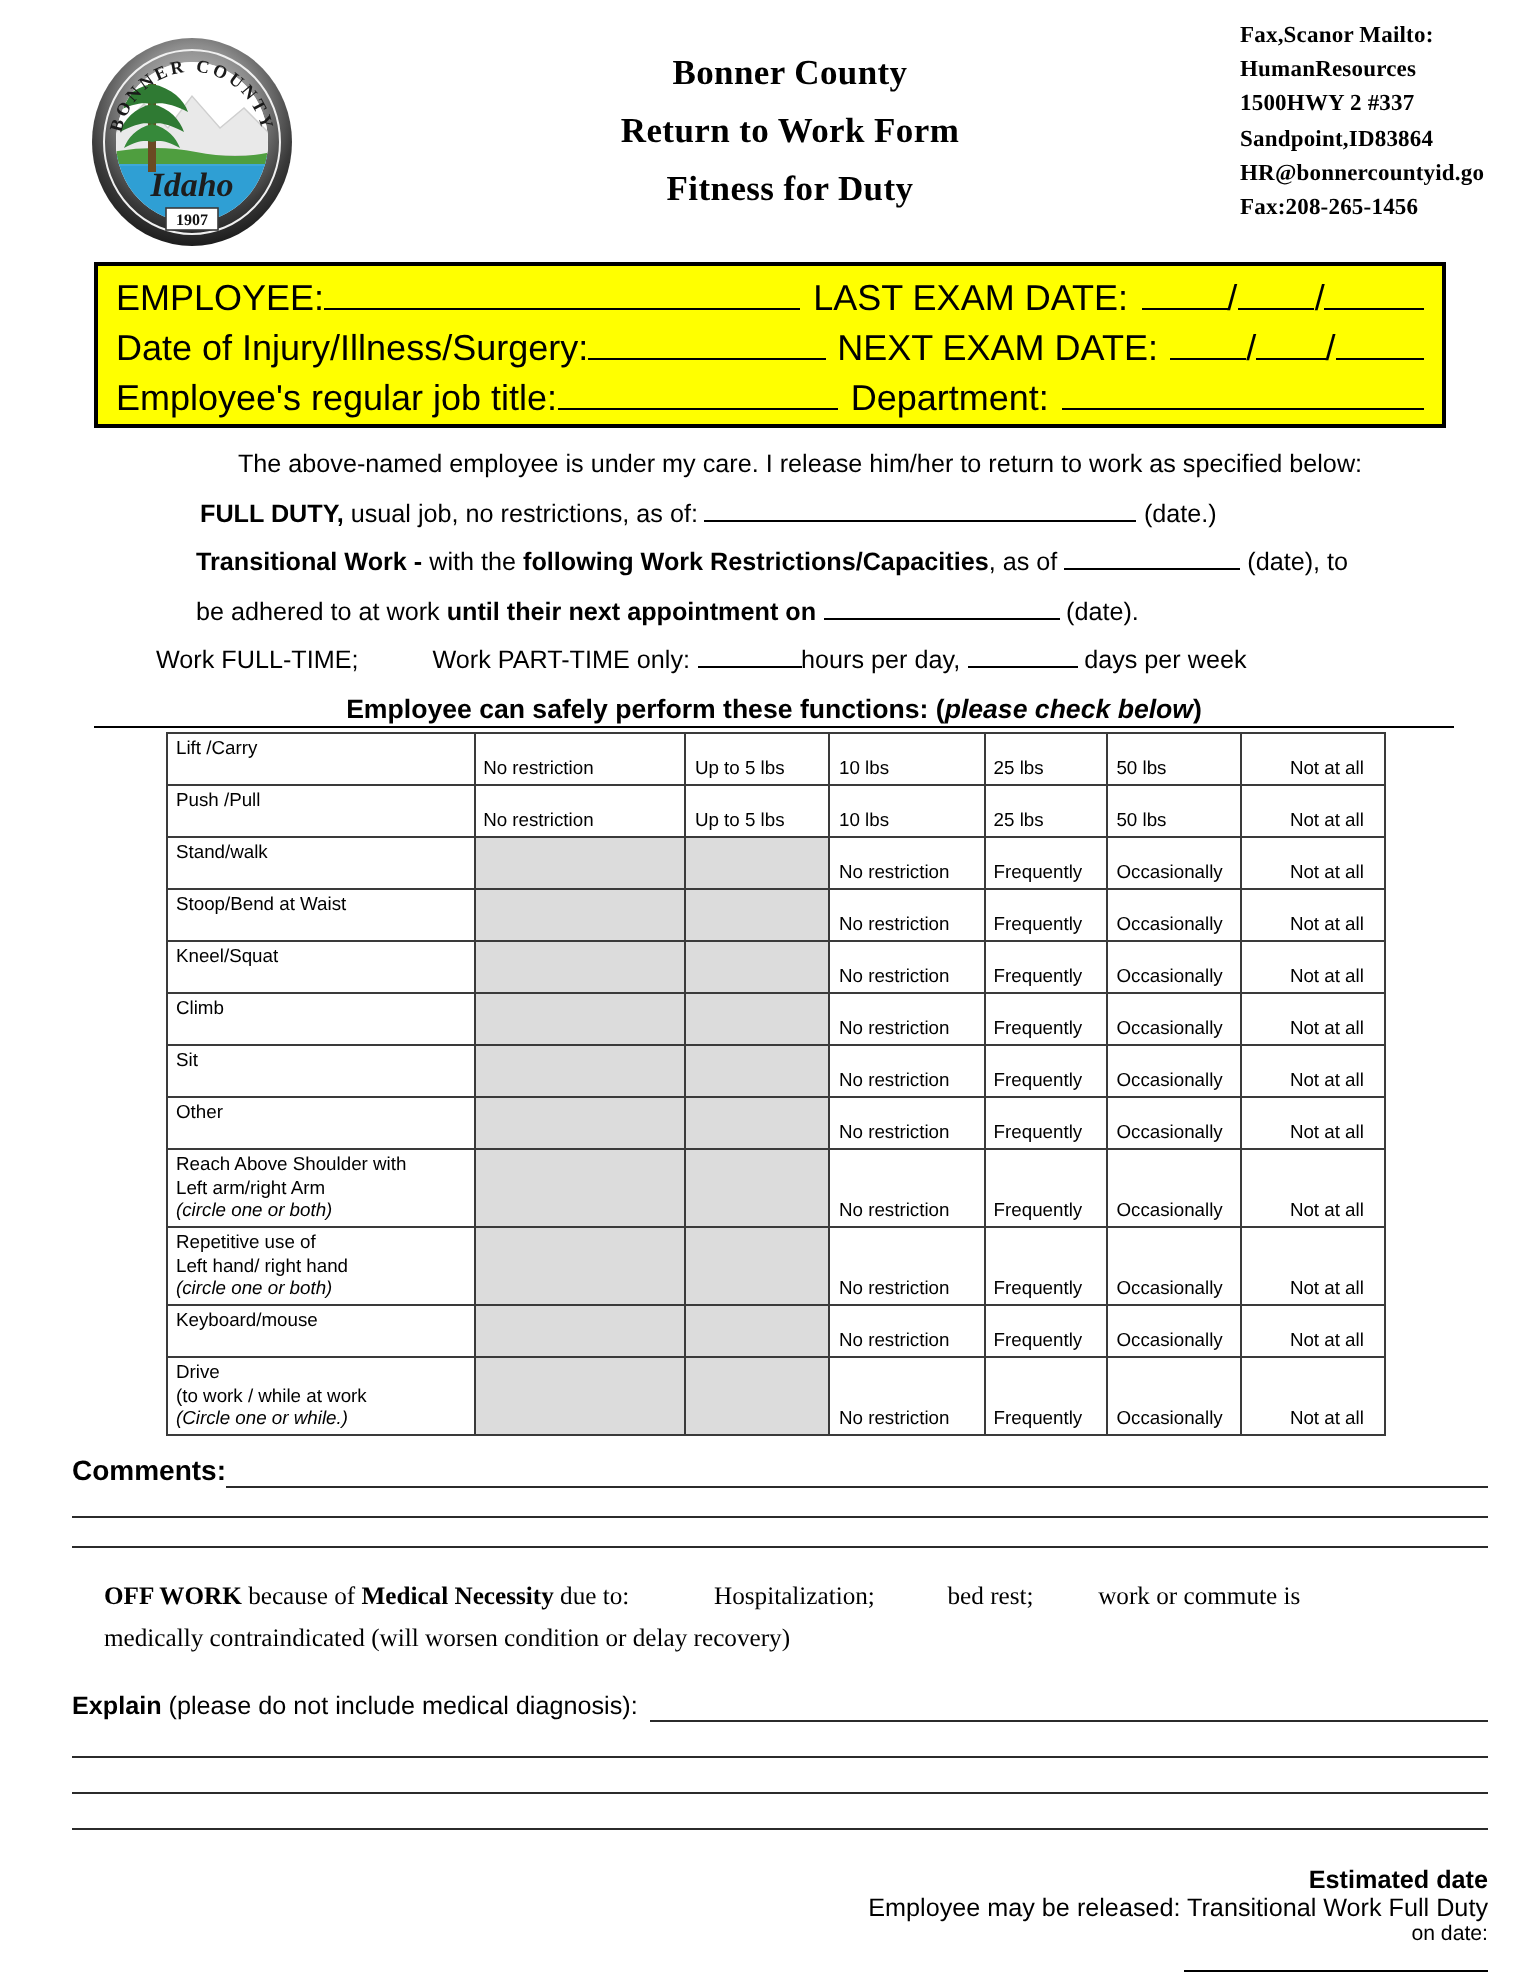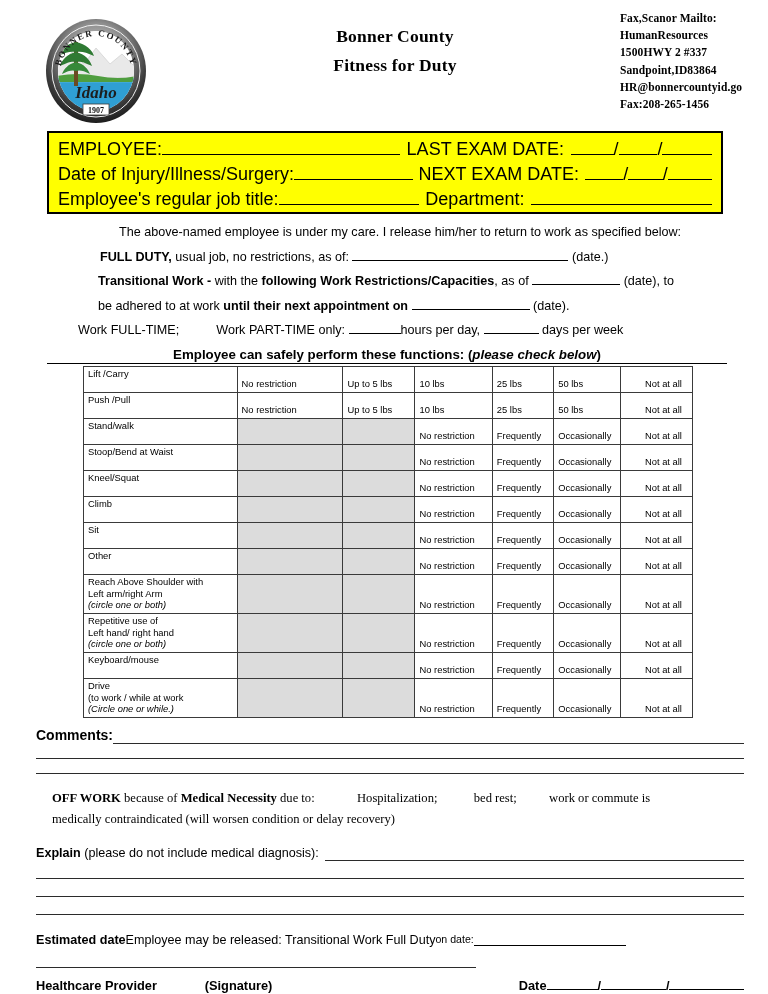--- a/index.html
+++ b/index.html
@@ -217,23 +217,24 @@
     flex: 1 1 auto;
     border-bottom: 1.6px solid #2b2b2b;
     height: 14px;
     margin-left: 6px;
   }
   .blank-rule { margin-top: 17px; border-bottom: 1.6px solid #2b2b2b; }
 
   .est-row {
     margin-top: 18px;
     display: flex;
-    align-items: flex-start;
+    align-items: flex-end;
     white-space: nowrap;
     font-size: 12.6px;
+    flex-direction: column;
   }
   .est-row .small { font-size: 10.6px; }
   .est-row .est-line {
     display: inline-block;
     width: 152px;
     border-bottom: 1.8px solid #000;
     height: 12px;
   }
 
   .sig-rule {
@@ -297,20 +298,21 @@
             <textPath href="#arcTop" startOffset="50%" text-anchor="middle">BONNER  COUNTY</textPath>
           </text>
         </g>
         <rect x="45" y="88" width="26" height="11" fill="#ffffff" stroke="#3a3a3a" stroke-width="0.8"></rect>
         <text x="58" y="96.5" text-anchor="middle" font-family="Liberation Serif, serif" font-weight="bold" font-size="8" fill="#111111">1907</text>
       </svg>
     </div>
 
     <div class="title-block">
       <div class="title-line">Bonner County</div>
+      <div class="title-line">Return to Work Form</div>
       <div class="title-line">Fitness for Duty</div>
     </div>
 
     <div class="contact-block">
       <div>Fax,Scanor Mailto:</div>
       <div>HumanResources</div>
       <div>1500HWY 2 #337</div>
       <div>Sandpoint,ID83864</div>
       <div>HR@bonnercountyid.go</div>
       <div>Fax:208-265-1456</div>

